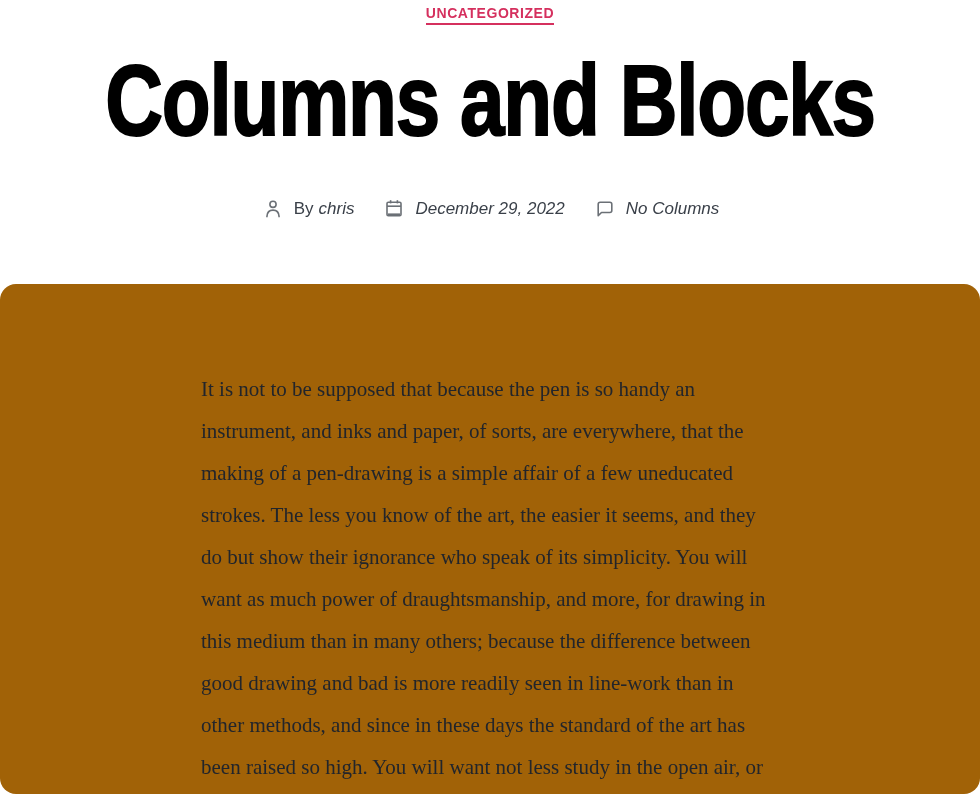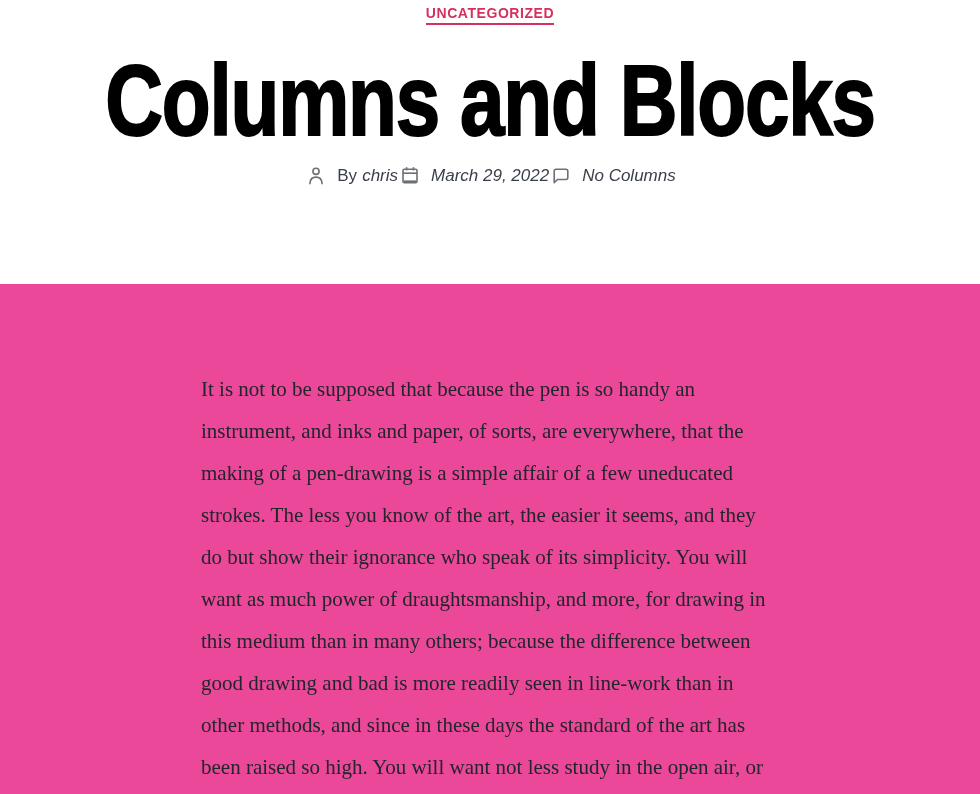--- a/index.html
+++ b/index.html
@@ -35,45 +35,47 @@
     line-height: 0.98;
     font-weight: 700;
     color: #000000;
     letter-spacing: -0.015em;
     transform: scaleX(0.80);
     transform-origin: 50% 50%;
     white-space: nowrap;
     -webkit-text-stroke: 2px #000000;
   }
   .post-meta {
-    margin-top: 15px;
+    margin-top: 48px;
     display: flex;
     align-items: center;
+    gap: 28px;
     font-size: 17px;
     color: #3a4049;
   }
   .meta-item {
     display: flex;
     align-items: center;
     gap: 9px;
   }
   .meta-item svg {
     width: 24px; height: 24px;
     stroke: #6b7076;
     fill: none;
     stroke-width: 1.6;
   }
   .meta-text { display: inline-flex; gap: 5px; }
   .meta-link { color: #3a4049; text-decoration: none; cursor: pointer; font-style: italic; }
 
   
   .post-body {
     height: 510px;
-    background: #ec4899;
+    background: #a16207;
     overflow: hidden;
+    border-radius: 16px;
   }
   .entry-content {
     width: 578px;
     margin: 0 auto;
     padding-top: 84px;
   }
   .entry-content p {
     font-family: "Liberation Serif", serif;
     font-size: 21px;
     line-height: 42px;
@@ -103,21 +105,21 @@
     </div>
 
     <div class="meta-item">
       <svg viewBox="0 0 24 24">
         <rect x="5" y="5.2" width="14" height="13.6" rx="1.3"></rect>
         <line x1="8.6" y1="3.2" x2="8.6" y2="6.4"></line>
         <line x1="15.4" y1="3.2" x2="15.4" y2="6.4"></line>
         <line x1="5" y1="9.2" x2="19" y2="9.2"></line>
         <line x1="5.8" y1="17.6" x2="18.2" y2="17.6" stroke-width="2.4"></line>
       </svg>
-      <a class="meta-link">March 29, 2022</a>
+      <a class="meta-link">December 29, 2022</a>
     </div>
 
     <div class="meta-item">
       <svg viewBox="0 0 24 24">
         <path d="M7.2 5.3 h9.6 a2 2 0 0 1 2 2 v6.2 a2 2 0 0 1 -2 2 h-8.3 l-3.3 3.1 v-11.3 a2 2 0 0 1 2 -2 z" stroke-linejoin="round"></path>
       </svg>
       <a class="meta-link">No Columns</a>
     </div>
 
   </div>

